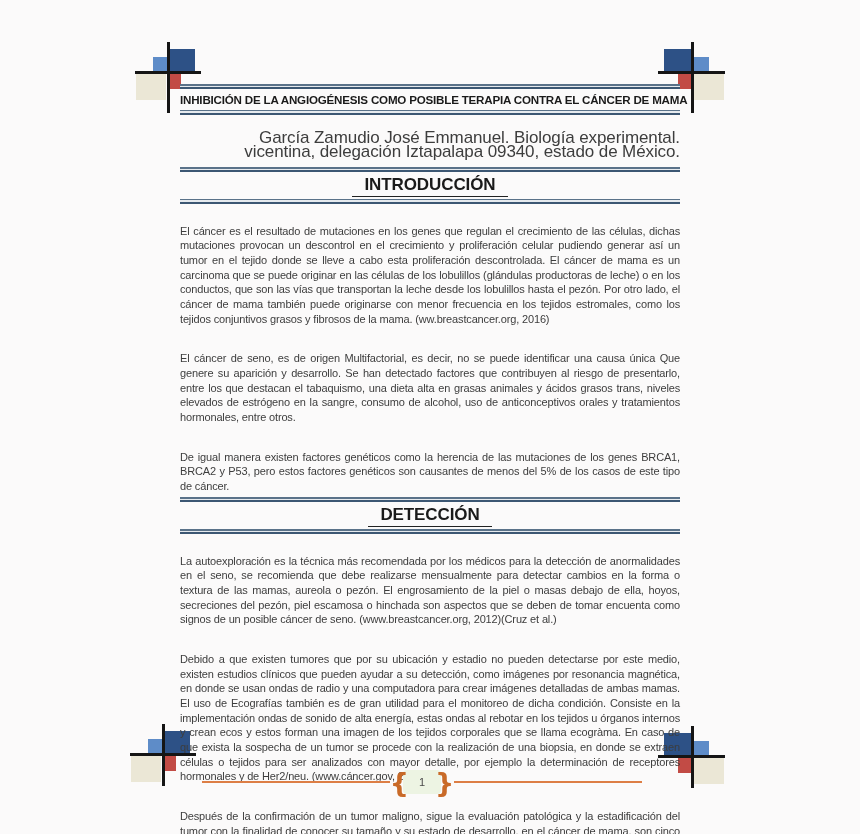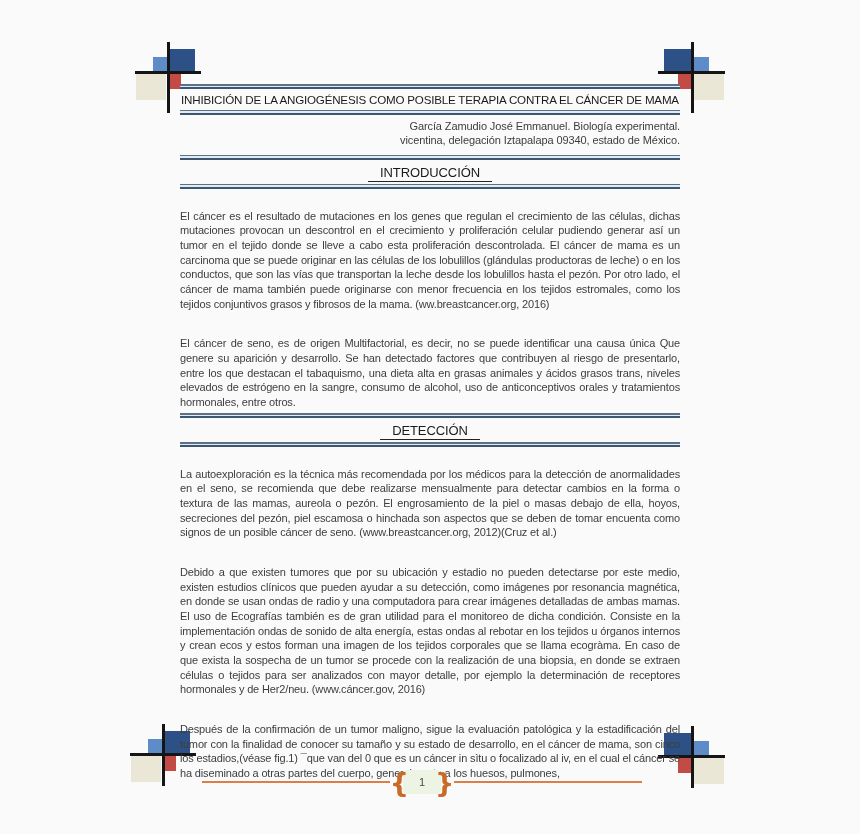--- a/index.html
+++ b/index.html
@@ -58,36 +58,36 @@
 
   .rule{
     height:5px;width:100%;
     background:linear-gradient(to bottom,
       var(--rule-light) 0 1.5px,
       #e6eaee 1.5px 2.6px,
       var(--rule-dark) 2.6px 5px);
   }
 
   h1.doc-title{
-    font-size:11.6px;font-weight:normal;color:var(--title-text);
+    font-size:11.6px;font-weight:bold;color:var(--title-text);
     text-align:center;letter-spacing:-0.2px;
     padding:4px 0 3px 0;line-height:14px;
     white-space:nowrap;
   }
 
   .author-block{
-    text-align:right;font-size:11px;line-height:14.4px;
+    text-align:right;font-size:17px;line-height:14.4px;
     letter-spacing:-0.1px;
-    margin:4px 0 7px 0;color:var(--text);
+    margin:16px 0 7px 0;color:var(--text);
   }
 
   .heading-block{margin-top:3px;}
   .heading-row{text-align:center;padding:3px 0 2px 0;}
   .heading-row span{
-    display:inline-block;font-size:13px;font-weight:normal;color:var(--title-text);
+    display:inline-block;font-size:17px;font-weight:bold;color:var(--title-text);
     border-bottom:1.5px solid #222;padding:0 12px 1px 12px;letter-spacing:-0.1px;
   }
 
   p.body-par{
     font-size:11px;line-height:14.65px;text-align:justify;
     letter-spacing:-0.15px;color:var(--text);
     margin-top:25px;
   }
   p.body-par.first{margin-top:20px;}
 
@@ -162,20 +162,21 @@
     </div>
 
     <div class="heading-block">
       <div class="rule"></div>
       <div class="heading-row"><span>INTRODUCCIÓN</span></div>
       <div class="rule"></div>
     </div>
 
     <p class="body-par first">El cáncer es el resultado de mutaciones en los genes que regulan el crecimiento de las células, dichas mutaciones provocan un descontrol en el crecimiento y proliferación celular pudiendo generar así un tumor en el tejido donde se lleve a cabo esta proliferación descontrolada. El cáncer de mama es un carcinoma que se puede originar en las células de los lobulillos (glándulas productoras de leche) o en los conductos, que son las vías que transportan la leche desde los lobulillos hasta el pezón. Por otro lado, el cáncer de mama también puede originarse con menor frecuencia en los tejidos estromales, como los tejidos conjuntivos grasos y fibrosos de la mama. (ww.breastcancer.org, 2016)</p>
     <p class="body-par">El cáncer de seno, es de origen Multifactorial, es decir, no se puede identificar una causa única Que genere su aparición y desarrollo. Se han detectado factores que contribuyen al riesgo de presentarlo, entre los que destacan el tabaquismo, una dieta alta en grasas animales y ácidos grasos trans, niveles elevados de estrógeno en la sangre, consumo de alcohol, uso de anticonceptivos orales y tratamientos hormonales, entre otros.</p>
+    <p class="body-par">De igual manera existen factores genéticos como la herencia de las mutaciones de los genes BRCA1, BRCA2 y P53, pero estos factores genéticos son causantes de menos del 5% de los casos de este tipo de cáncer.</p>
 
     <div class="heading-block">
       <div class="rule"></div>
       <div class="heading-row"><span>DETECCIÓN</span></div>
       <div class="rule"></div>
     </div>
 
     <p class="body-par first">La autoexploración es la técnica más recomendada por los médicos para la detección de anormalidades en el seno, se recomienda que debe realizarse mensualmente para detectar cambios en la forma o textura de las mamas, aureola o pezón. El engrosamiento de la piel o masas debajo de ella, hoyos, secreciones del pezón, piel escamosa o hinchada son aspectos que se deben de tomar encuenta como signos de un posible cáncer de seno. (www.breastcancer.org, 2012)(Cruz et al.)</p>
     <p class="body-par">Debido a que existen tumores que por su ubicación y estadio no pueden detectarse por este medio, existen estudios clínicos que pueden ayudar a su detección, como imágenes por resonancia magnética, en donde se usan ondas de radio y una computadora para crear imágenes detalladas de ambas mamas. El uso de Ecografías también es de gran utilidad para el monitoreo de dicha condición. Consiste en la implementación ondas de sonido de alta energía, estas ondas al rebotar en los tejidos u órganos internos y crean ecos y estos forman una imagen de los tejidos corporales que se llama ecogràma. En caso de que exista la sospecha de un tumor se procede con la realización de una biopsia, en donde se extraen células o tejidos para ser analizados con mayor detalle, por ejemplo la determinación de receptores hormonales y de Her2/neu. (www.cáncer.gov, 2016)</p>
     <p class="body-par">Después de la confirmación de un tumor maligno, sigue la evaluación patológica y la estadificación del tumor con la finalidad de conocer su tamaño y su estado de desarrollo, en el cáncer de mama, son cinco los estadios,(véase fig.1) ¯que van del 0 que es un cáncer in sìtu o focalizado al iv, en el cual el cáncer se ha diseminado a otras partes del cuerpo, generalmente a los huesos, pulmones,</p>

